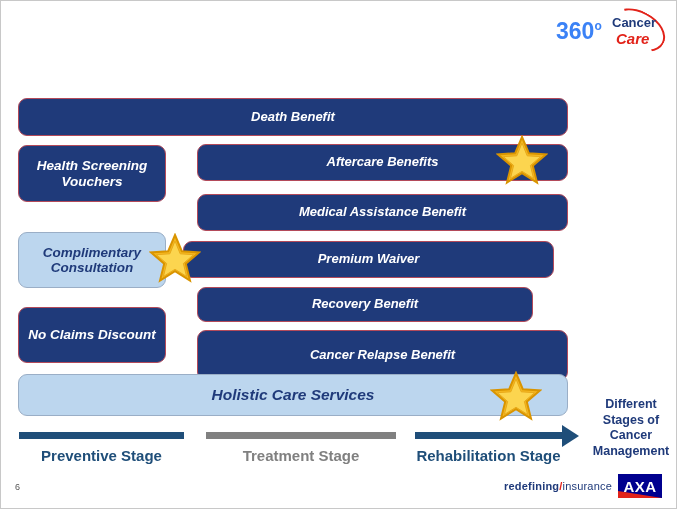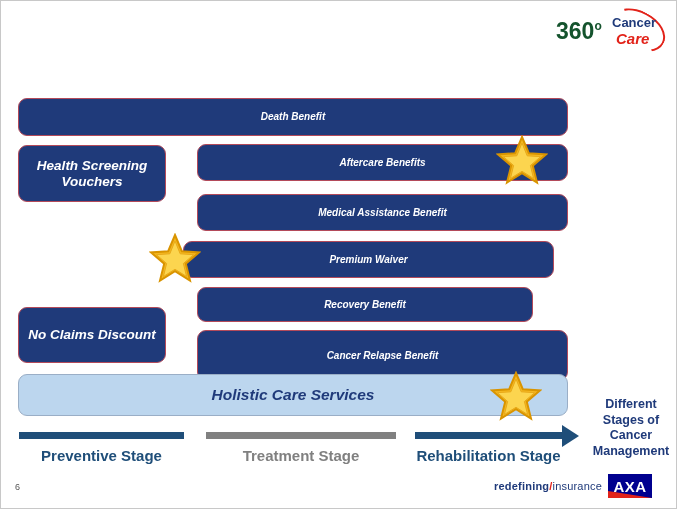--- a/index.html
+++ b/index.html
@@ -37,21 +37,21 @@
   .hdr-red-stripe{
     position:absolute;right:118px;top:-4px;width:13px;height:70px;
     background:#e2231a;
     transform:skewX(-24deg);
   }
   .logo{
     position:absolute;right:8px;top:8px;width:112px;height:44px;
   }
   .logo-360{
     position:absolute;left:0;top:9px;
-    font-size:23px;font-weight:bold;color:#14532d;
+    font-size:23px;font-weight:bold;color:#3b82f6;
     font-family:"Liberation Sans", sans-serif;
   }
   .logo-deg{
     font-size:12px;vertical-align:super;
   }
   .logo-cancer{
     position:absolute;left:56px;top:6px;
     font-size:13px;color:#1f3a7a;font-weight:600;
   }
   .logo-care{
@@ -77,21 +77,21 @@
   .bar.dark{
     background:#1f3a7a;
     border:1px solid #b34a5a;
     color:#ffffff;
   }
   .bar.light{
     background:#bcd6ee;
     border:1px solid #9aaec6;
     color:#1f3a7a;
   }
-  .bar.wide{font-size:10px;}
+  .bar.wide{font-size:13px;}
   .bar.small{font-size:13.5px;}
   .bar.holistic{font-size:15.5px;}
   
   .star{
     position:absolute;
     width:52px;height:50px;
   }
   .star svg{display:block;width:100%;height:100%;}
   
   .seg{
@@ -114,21 +114,21 @@
     position:absolute;right:6px;top:396px;width:78px;
     font-size:12.5px;font-weight:bold;color:#1f3a7a;
     text-align:center;line-height:1.25;
   }
   
   .pagenum{
     position:absolute;left:14px;top:481px;
     font-size:9px;color:#555;
   }
   .axa{
-    position:absolute;right:24px;top:472px;height:26px;
+    position:absolute;right:14px;top:472px;height:26px;
     display:flex;align-items:center;
   }
   .axa-tag{
     font-size:11px;color:#1f3a7a;font-weight:bold;letter-spacing:.2px;
   }
   .axa-tag .slash{color:#e2231a;font-weight:bold;}
   .axa-tag .ins{font-weight:normal;color:#1f3a7a;}
   .axa-box{
     margin-left:6px;width:44px;height:24px;background:#00008f;
     color:#ffffff;font-size:15px;font-weight:bold;
@@ -162,20 +162,23 @@
   </div>
 
   <div class="bar dark wide" style="left:196px;top:143px;width:371px;height:37px;">
     <span>Aftercare Benefits</span>
   </div>
 
   <div class="bar dark wide" style="left:196px;top:193px;width:371px;height:37px;">
     <span>Medical Assistance  Benefit</span>
   </div>
 
+  <div class="bar light small" style="left:17px;top:231px;width:148px;height:56px;">
+    <span>Complimentary Consultation</span>
+  </div>
 
   <div class="bar dark wide" style="left:182px;top:240px;width:371px;height:37px;">
     <span>Premium Waiver</span>
   </div>
 
   <div class="bar dark wide" style="left:196px;top:286px;width:336px;height:35px;">
     <span>Recovery Benefit</span>
   </div>
 
   <div class="bar dark small" style="left:17px;top:306px;width:148px;height:56px;">

